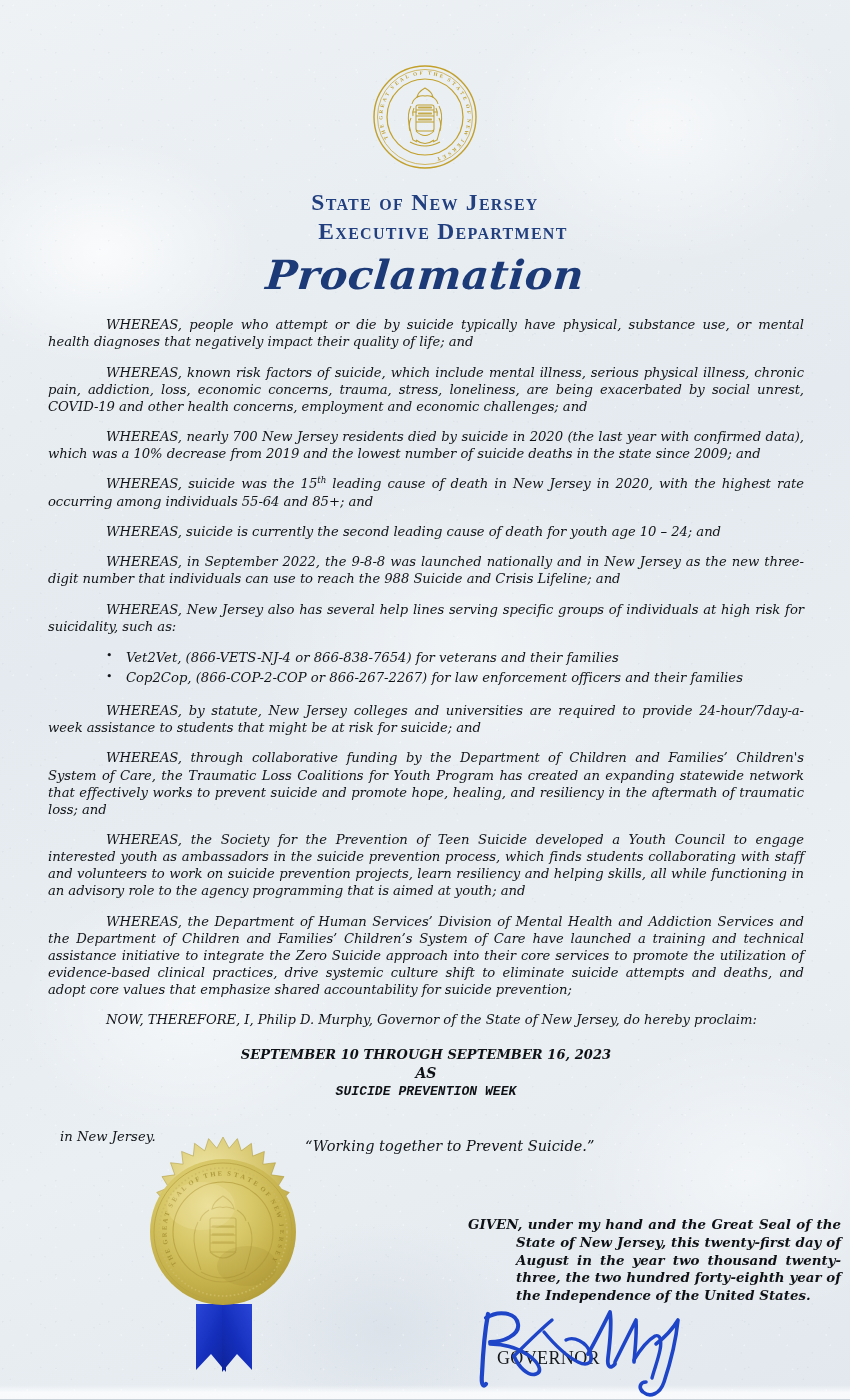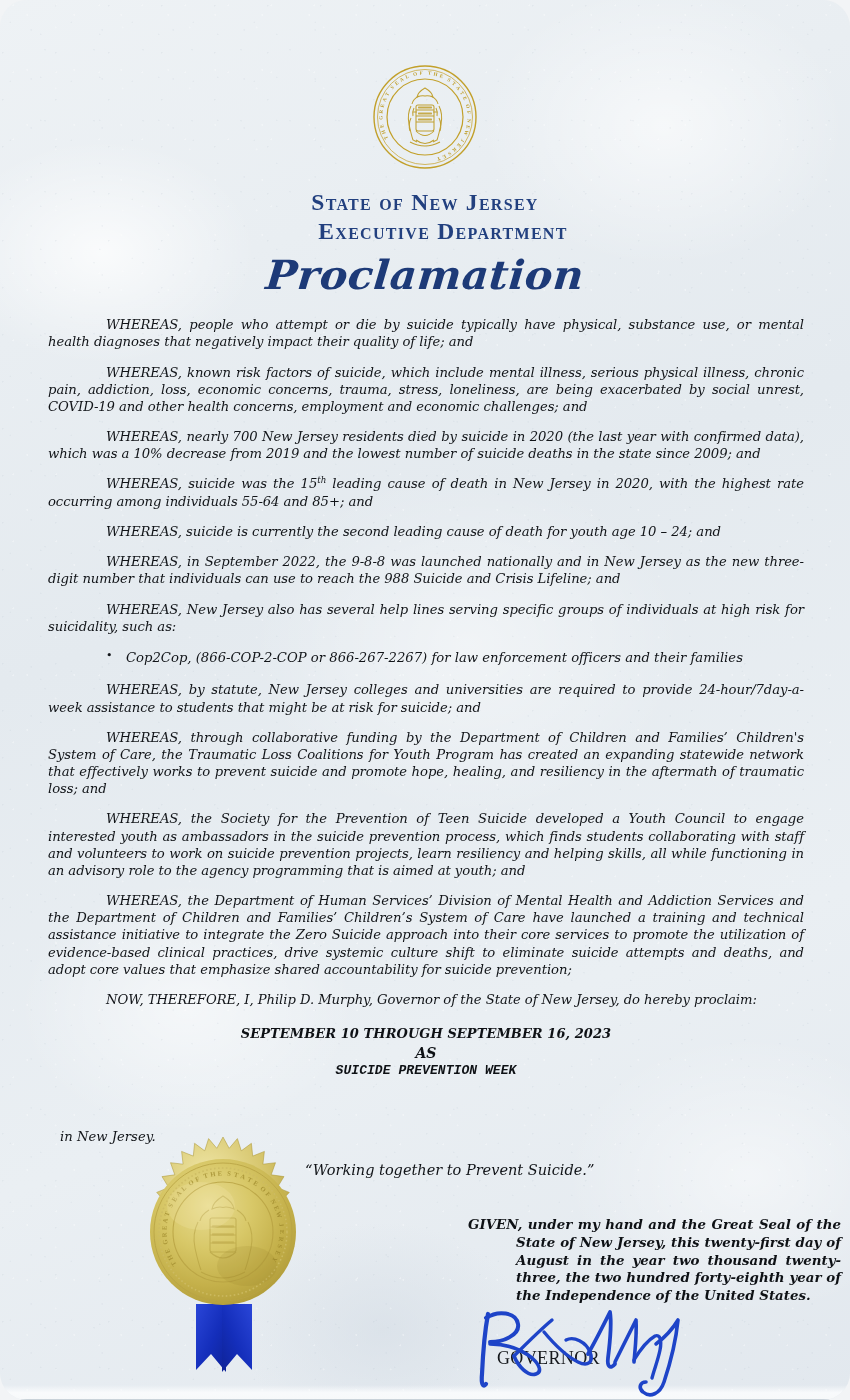--- a/index.html
+++ b/index.html
@@ -24,21 +24,20 @@
     background-color: #e8edf1;
     background-image:
       radial-gradient(ellipse 220px 160px at 12% 18%, rgba(255,255,255,0.75), rgba(255,255,255,0) 70%),
       radial-gradient(ellipse 260px 200px at 78% 9%,  rgba(255,255,255,0.60), rgba(255,255,255,0) 70%),
       radial-gradient(ellipse 300px 240px at 55% 46%, rgba(255,255,255,0.45), rgba(255,255,255,0) 72%),
       radial-gradient(ellipse 240px 180px at 22% 72%, rgba(255,255,255,0.55), rgba(255,255,255,0) 70%),
       radial-gradient(ellipse 260px 200px at 88% 84%, rgba(255,255,255,0.50), rgba(255,255,255,0) 70%),
       radial-gradient(ellipse 200px 150px at 45% 95%, rgba(214,222,230,0.65), rgba(214,222,230,0) 72%),
       linear-gradient(160deg, #eef2f5 0%, #e4eaef 40%, #eaeff3 70%, #e2e8ee 100%);
     overflow: hidden;
-    border-radius: 27px;
   }
   
   #page::before {
     content: "";
     position: absolute;
     inset: 0;
     pointer-events: none;
     opacity: 0.5;
     background-image:
       radial-gradient(circle at 5% 12%, rgba(160,175,190,0.28) 0.6px, transparent 1.1px),
@@ -156,21 +155,21 @@
     font-family: "DejaVu Serif", "Liberation Serif", serif;
     font-style: italic;
     font-size: 13.2px;
     color: #111418;
     z-index: 4;
   }
 
   #tagline {
     position: absolute;
     left: 305px;
-    top: 1162px;
+    top: 1138px;
     font-family: "DejaVu Serif", "Liberation Serif", serif;
     font-style: italic;
     font-size: 14.5px;
     color: #111418;
     z-index: 4;
   }
 
   
   #great-seal-wrap {
     position: absolute;
@@ -300,20 +299,21 @@
 
       <p class="clause"><span>WHEREAS, suicide was the 15</span><sup class="ord">th</sup><span> leading cause of death in New Jersey in 2020, with the highest rate occurring among individuals 55-64 and 85+; and</span></p>
 
       <p class="clause">WHEREAS, suicide is currently the second leading cause of death for youth age 10 – 24; and</p>
 
       <p class="clause">WHEREAS, in September 2022, the 9-8-8 was launched nationally and in New Jersey as the new three-digit number that individuals can use to reach the 988 Suicide and Crisis Lifeline; and</p>
 
       <p class="clause">WHEREAS, New Jersey also has several help lines serving specific groups of individuals at high risk for suicidality, such as:</p>
 
       <ul id="helplines">
+        <li>Vet2Vet, (866-VETS-NJ-4 or 866-838-7654) for veterans and their families</li>
         <li>Cop2Cop, (866-COP-2-COP or 866-267-2267) for law enforcement officers and their families</li>
       </ul>
 
       <p class="clause">WHEREAS, by statute, New Jersey colleges and universities are required to provide 24-hour/7day-a-week assistance to students that might be at risk for suicide; and</p>
 
       <p class="clause">WHEREAS, through collaborative funding by the Department of Children and Families’ Children's System of Care, the Traumatic Loss Coalitions for Youth Program has created an expanding statewide network that effectively works to prevent suicide and promote hope, healing, and resiliency in the aftermath of traumatic loss; and</p>
 
       <p class="clause">WHEREAS, the Society for the Prevention of Teen Suicide developed a Youth Council to engage interested youth as ambassadors in the suicide prevention process, which finds students collaborating with staff and volunteers to work on suicide prevention projects, learn resiliency and helping skills, all while functioning in an advisory role to the agency programming that is aimed at youth; and</p>
 
       <p class="clause">WHEREAS, the Department of Human Services’ Division of Mental Health and Addiction Services and the Department of Children and Families’ Children’s System of Care have launched a training and technical assistance initiative to integrate the Zero Suicide approach into their core services to promote the utilization of evidence-based clinical practices, drive systemic culture shift to eliminate suicide attempts and deaths, and adopt core values that emphasize shared accountability for suicide prevention;</p>

